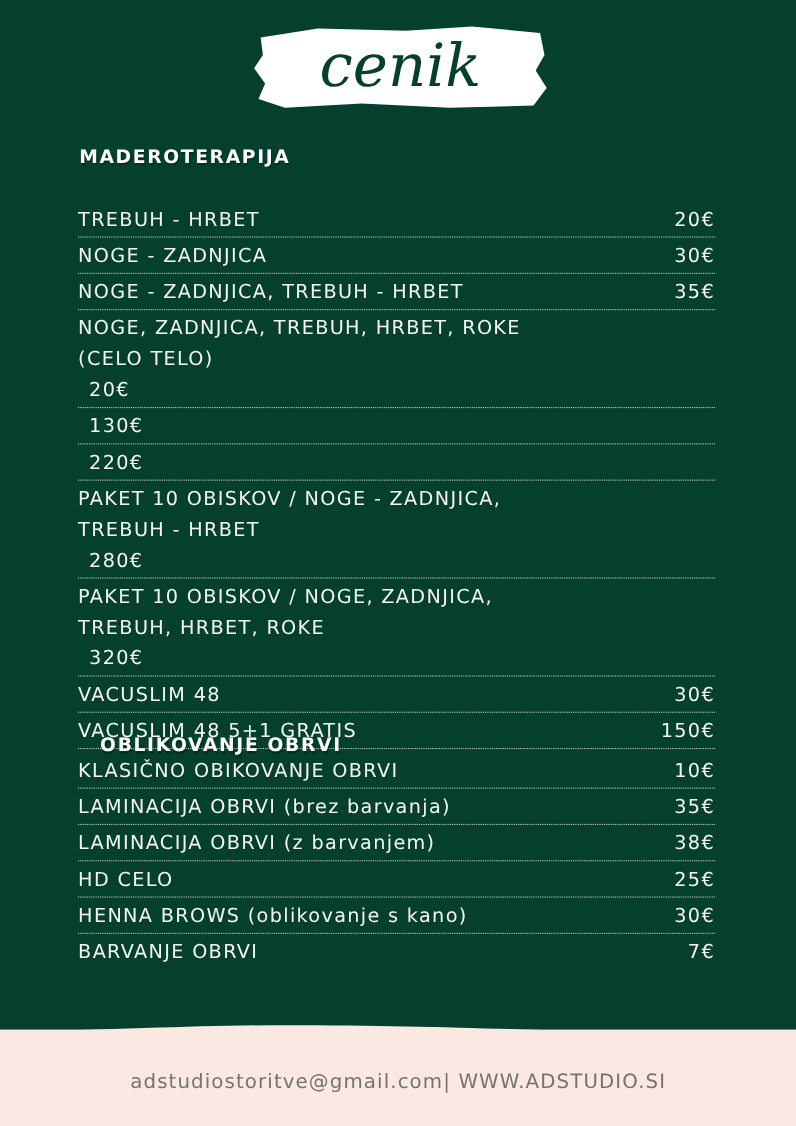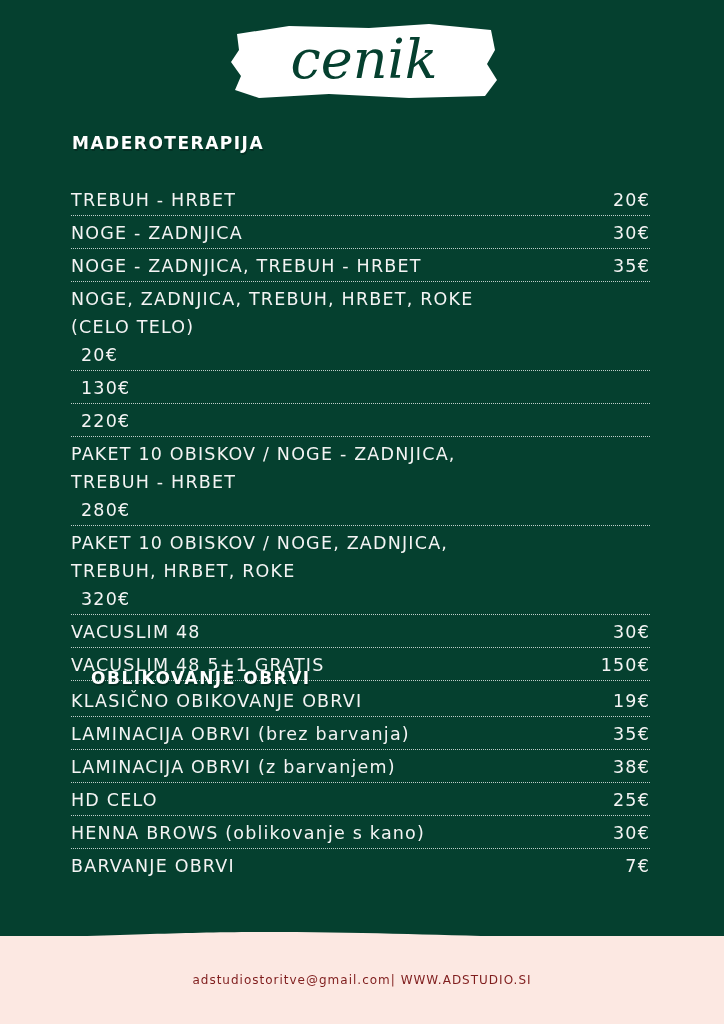--- a/index.html
+++ b/index.html
@@ -29,21 +29,21 @@
     .row .name { white-space: pre-line; }
     .row .price { white-space: nowrap; margin-left: 10px; }
     .row.two { line-height: 28px; flex-direction: column; }
     .footer {
       position: absolute; left: 0; top: 936px; width: 724px; height: 88px;
       background: #fce8e2;
     }
     .footer svg.edge { position: absolute; left: 0; top: -10px; width: 724px; height: 20px; }
     .footer-text {
       position: absolute; left: 0; width: 724px; top: 37px; text-align: center;
-      font-size: 12px; letter-spacing: 1px; color: #7f1d1d;
+      font-size: 18px; letter-spacing: 1px; color: #737373;
     }
   </style>
 </head>
 <body>
 
 <div class="logo">
   <svg viewBox="0 0 270 82" xmlns="http://www.w3.org/2000/svg">
     <path d="M8 14 L60 6 L140 8 L200 4 L262 10 L266 30 L258 44 L268 60 L256 76 L180 78 L100 74 L30 78 L6 70 L12 56 L2 42 L10 30 Z" fill="#ffffff"></path>
     <text x="135" y="58" text-anchor="middle" font-family="DejaVu Serif, serif" font-style="italic" font-size="54" fill="#05402f">cenik</text>
   </svg>
@@ -93,21 +93,21 @@
       <span class="name">VACUSLIM 48 5+1 GRATIS</span>
       <span class="price">150€</span>
     </div>
 </div>
 
 <div class="section-title" style="top:668px;margin-left:19px;">OBLIKOVANJE OBRVI</div>
 
 <div class="list" style="top:684px;">
   <div class="row">
       <span class="name">KLASIČNO OBIKOVANJE OBRVI</span>
-      <span class="price">19€</span>
+      <span class="price">10€</span>
     </div>
   <div class="row">
       <span class="name">LAMINACIJA OBRVI (brez barvanja)</span>
       <span class="price">35€</span>
     </div>
   <div class="row">
       <span class="name">LAMINACIJA OBRVI (z barvanjem)</span>
       <span class="price">38€</span>
     </div>
   <div class="row">

